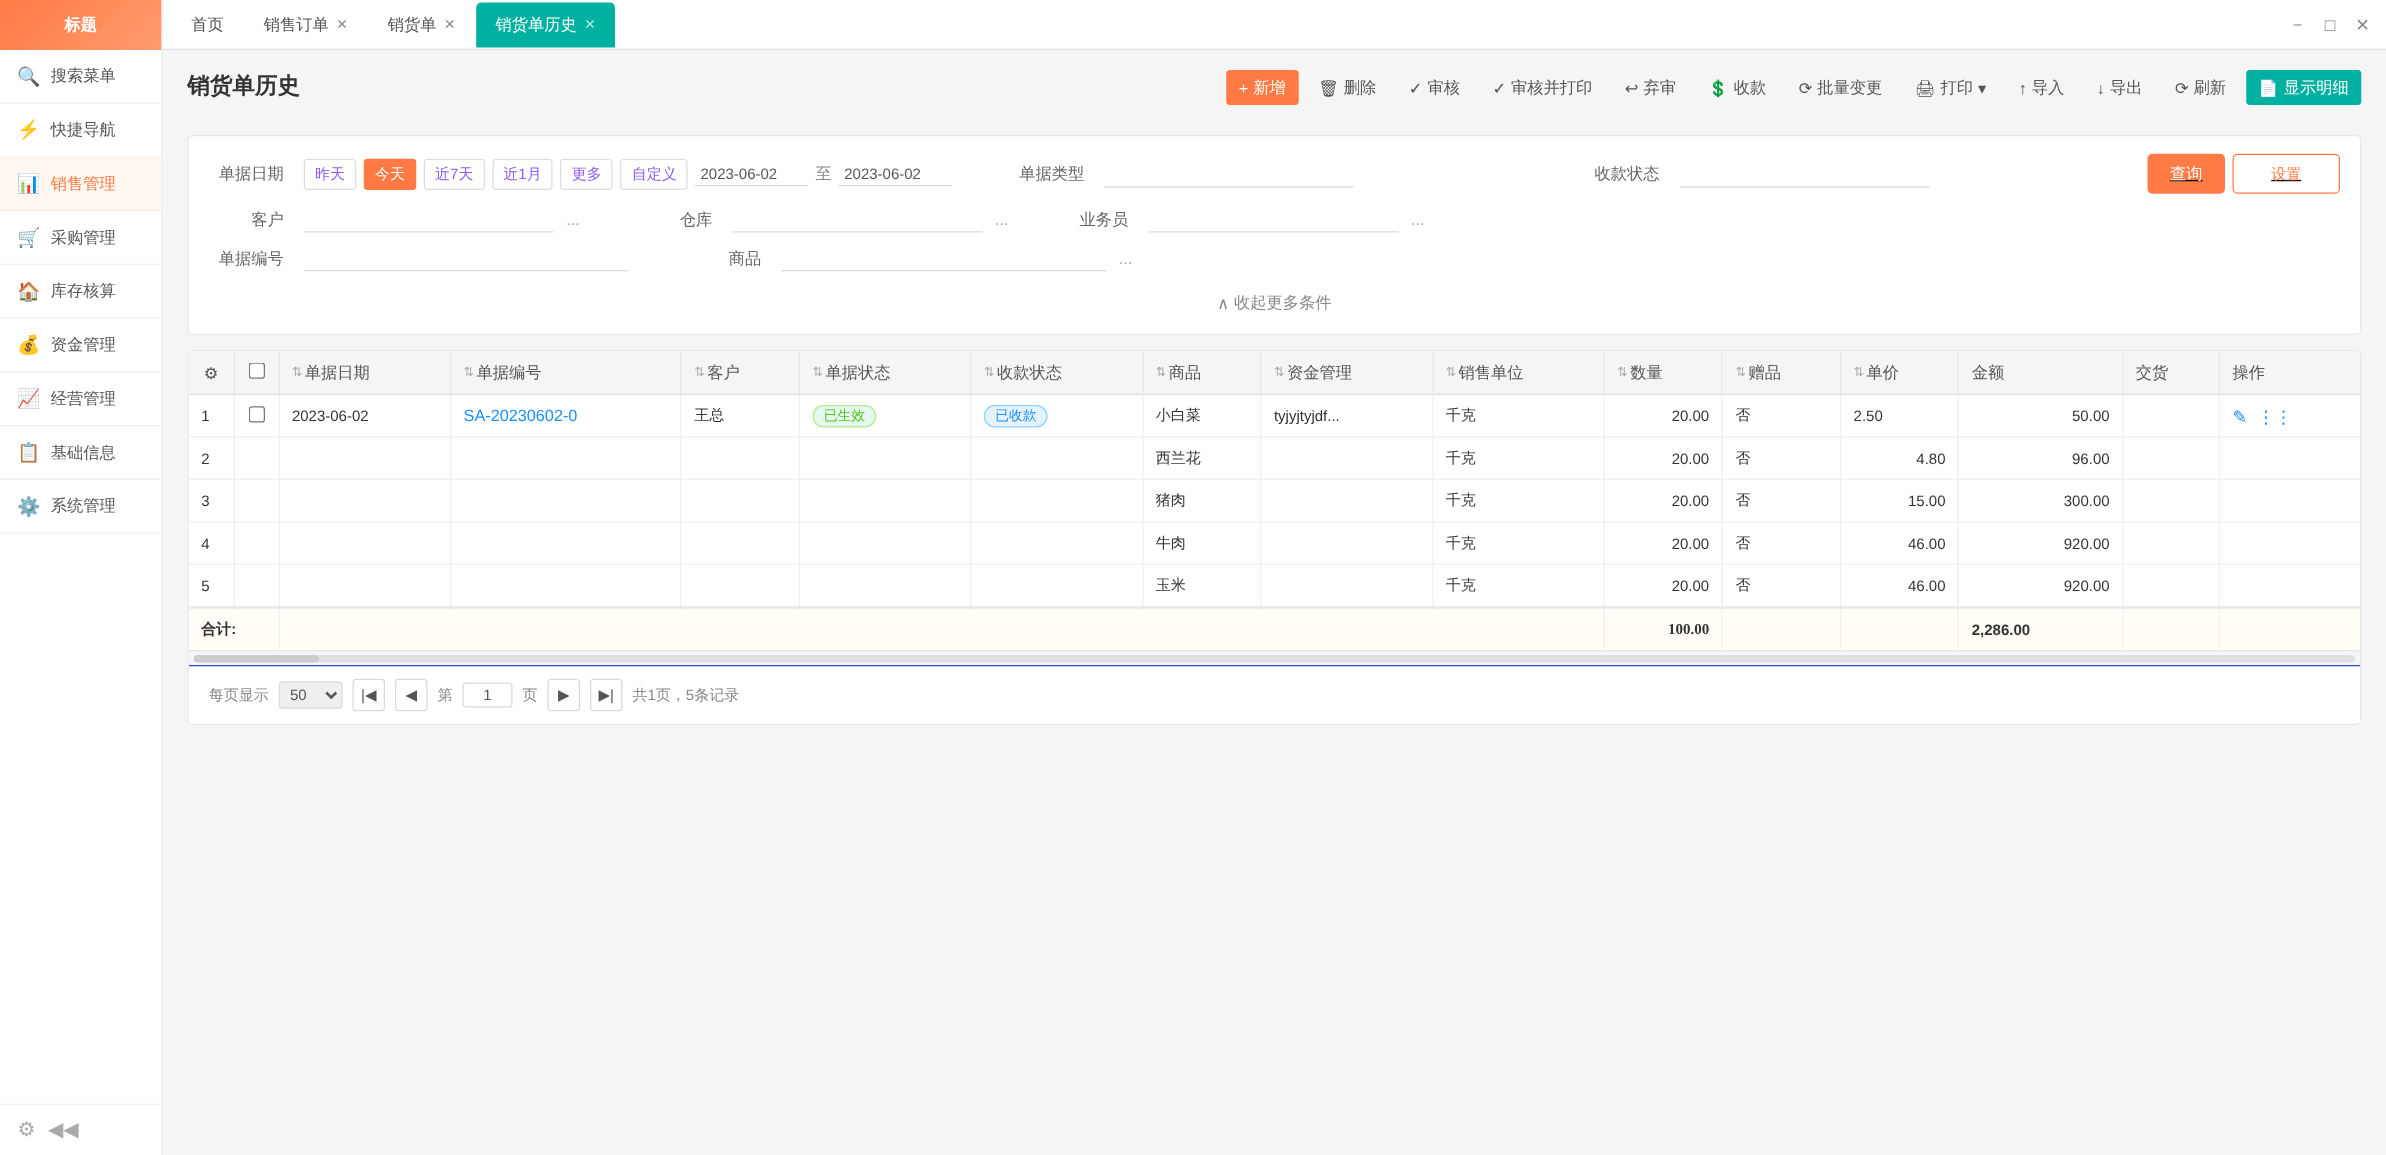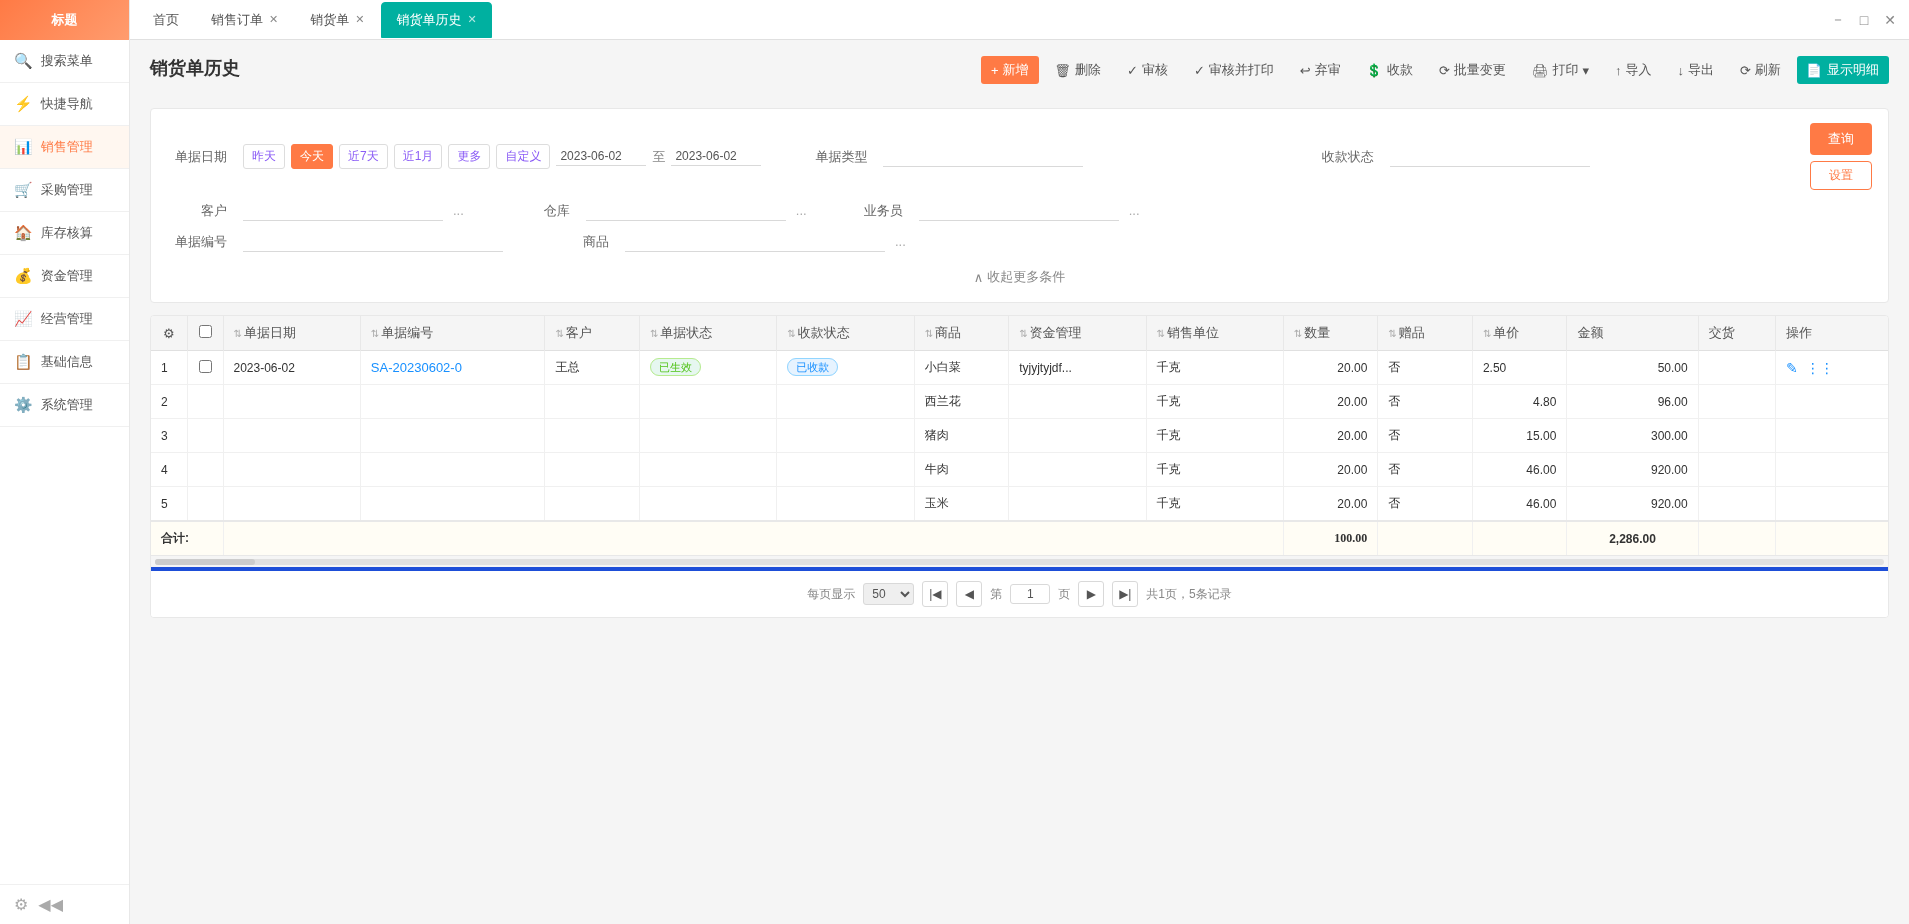--- a/index.html
+++ b/index.html
@@ -166,21 +166,21 @@
       border-radius: 4px;
       padding: 7px 18px;
       cursor: pointer;
       font-size: 13px;
     }
     .set-btn {
       background: white;
       color: #ff7a45;
       border: 1px solid #ff7a45;
       border-radius: 4px;
-      padding: 5px 14px;
+      padding: 5px 30px;
       cursor: pointer;
       font-size: 12px;
     }
 
     
     .table-wrap {
       background: white;
       border: 1px solid #e8e8e8;
       border-radius: 4px;
       overflow: hidden;
@@ -218,25 +218,25 @@
     .action-icons { display: flex; gap: 8px; }
     .action-icon { color: #1890ff; cursor: pointer; font-size: 14px; }
 
     
     .total-row { background: #fffdf5; border-top: 2px solid #e8e8e8; }
     .total-row td { font-weight: bold; color: #333; border-bottom: none; }
 
     
     .table-footer {
       background: white;
-      border-top: 4px solid #1d4ed8;
+      border-top: 1px solid #1d4ed8;
       padding: 10px 16px;
       display: flex;
       align-items: center;
-      justify-content: center;
+      justify-content: flex-start;
       gap: 8px;
     }
     .pagination-info { color: #888; font-size: 12px; }
     .page-size-select {
       border: 1px solid #d9d9d9;
       border-radius: 3px;
       padding: 2px 4px;
       font-size: 12px;
       color: #555;
     }
@@ -443,21 +443,21 @@
           </select>
         </div>
 
         <span class="filter-label" style="margin-left:20px;">收款状态</span>
         <div class="filter-control" style="flex:1;">
           <select class="filter-select">
             <option></option>
           </select>
         </div>
 
-        <div style="display:flex;flex-direction:column;gap:6px;margin-left:10px;">
+        <div style="display:flex;flex-direction:row;gap:6px;margin-left:10px;text-decoration:underline;">
           <button class="query-btn">查询</button>
           <button class="set-btn">设置</button>
         </div>
       </div>
 
       <div class="filter-row">
         <span class="filter-label">客户</span>
         <div class="filter-control">
           <input class="filter-input" style="width: 200px;">
           <span class="filter-dots">...</span>
@@ -680,21 +680,21 @@
     <td></td>
   </tr>
           </tbody>
         <tfoot>
           <tr class="total-row">
             <td colspan="2">合计:</td>
             <td colspan="8"></td>
             <td style="text-align:right;font-family:Liberation Serif, serif;">100.00</td>
             <td></td>
             <td></td>
-            <td style="text-align:center;">2,286.00</td>
+            <td style="text-align:left;">2,286.00</td>
             <td></td>
             <td></td>
           </tr>
         </tfoot>
       </table>
       <div class="scrollbar-area">
         <div class="scrollbar-track">
           <div class="scrollbar-thumb"></div>
         </div>
       </div>

